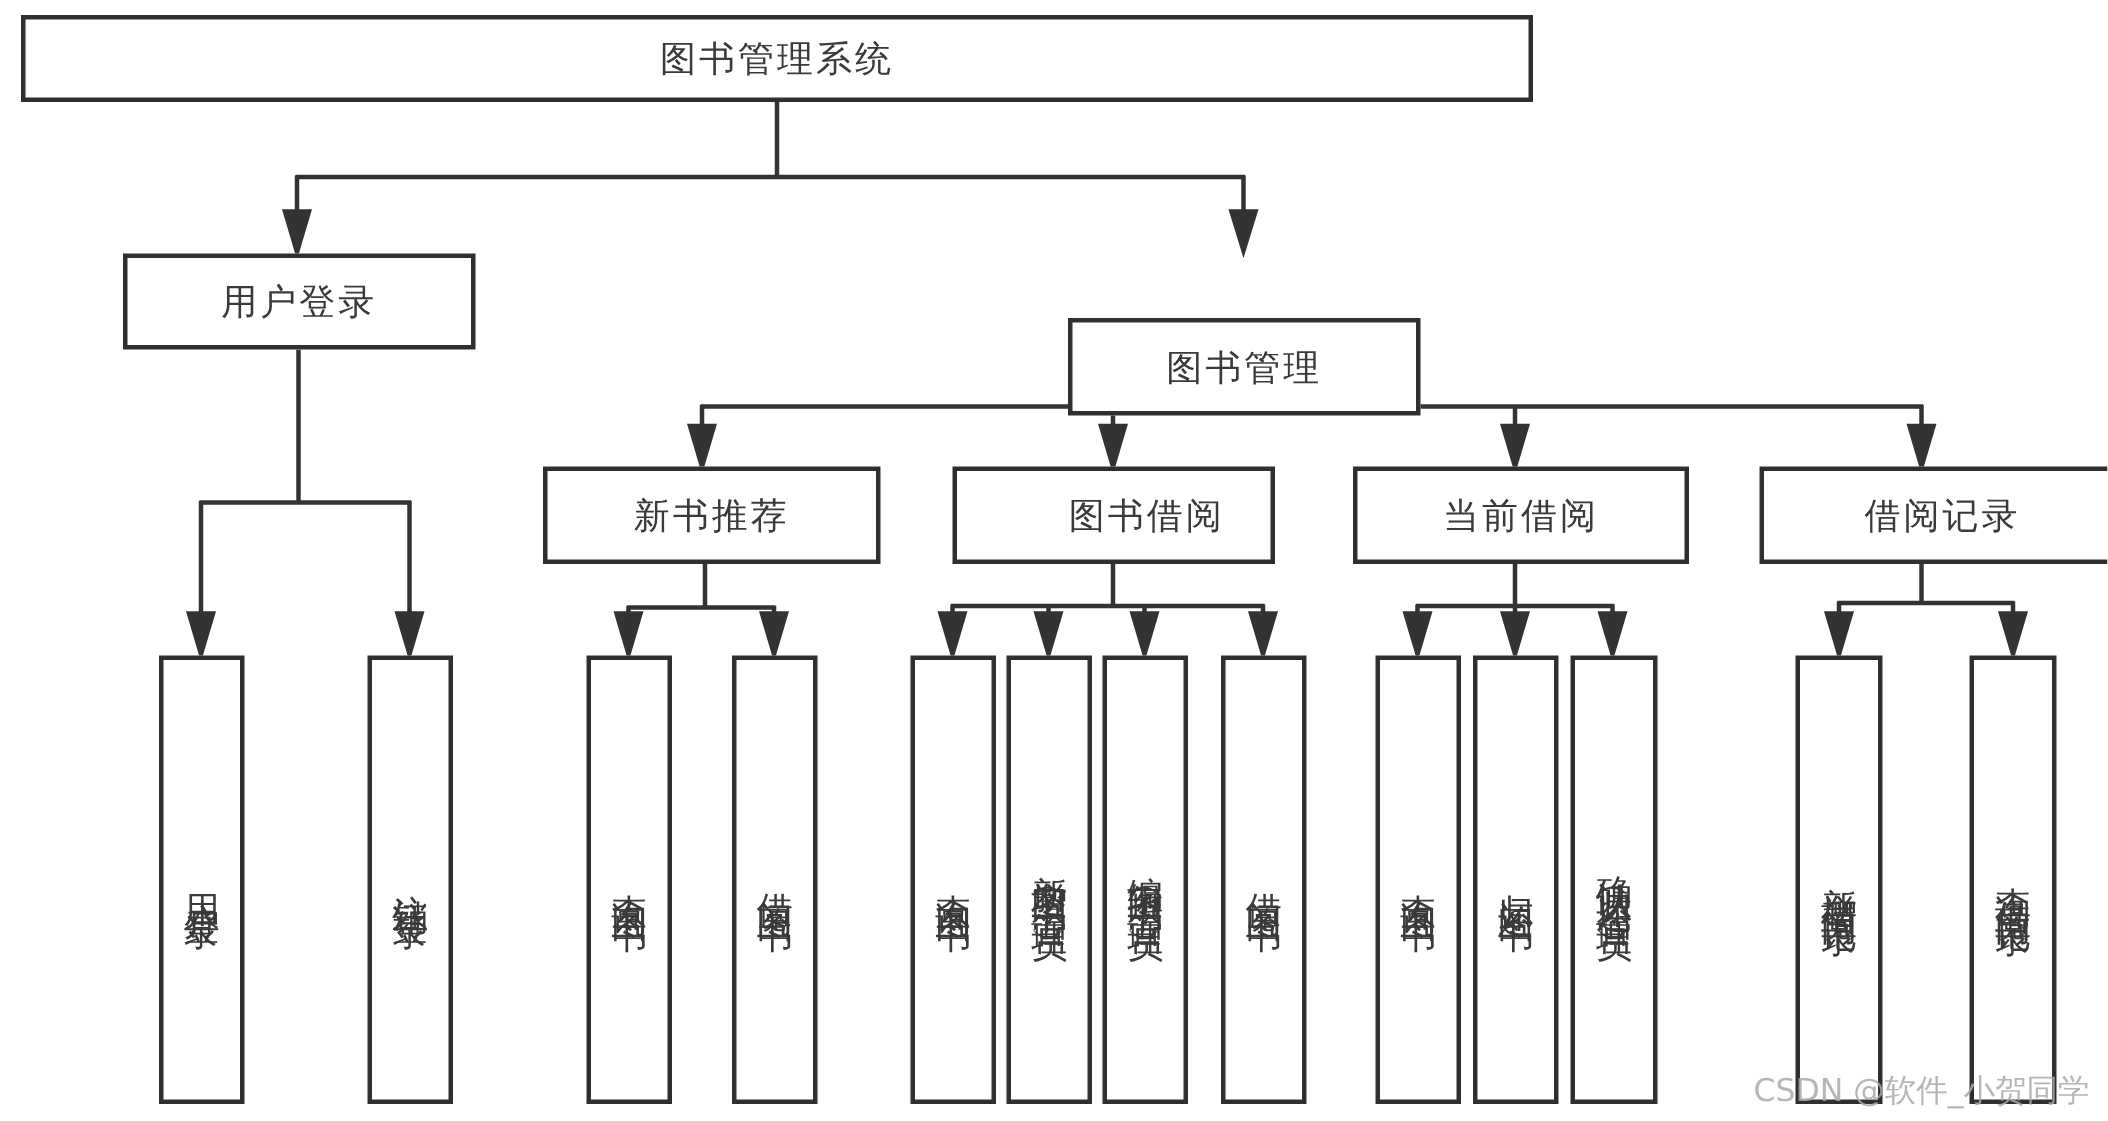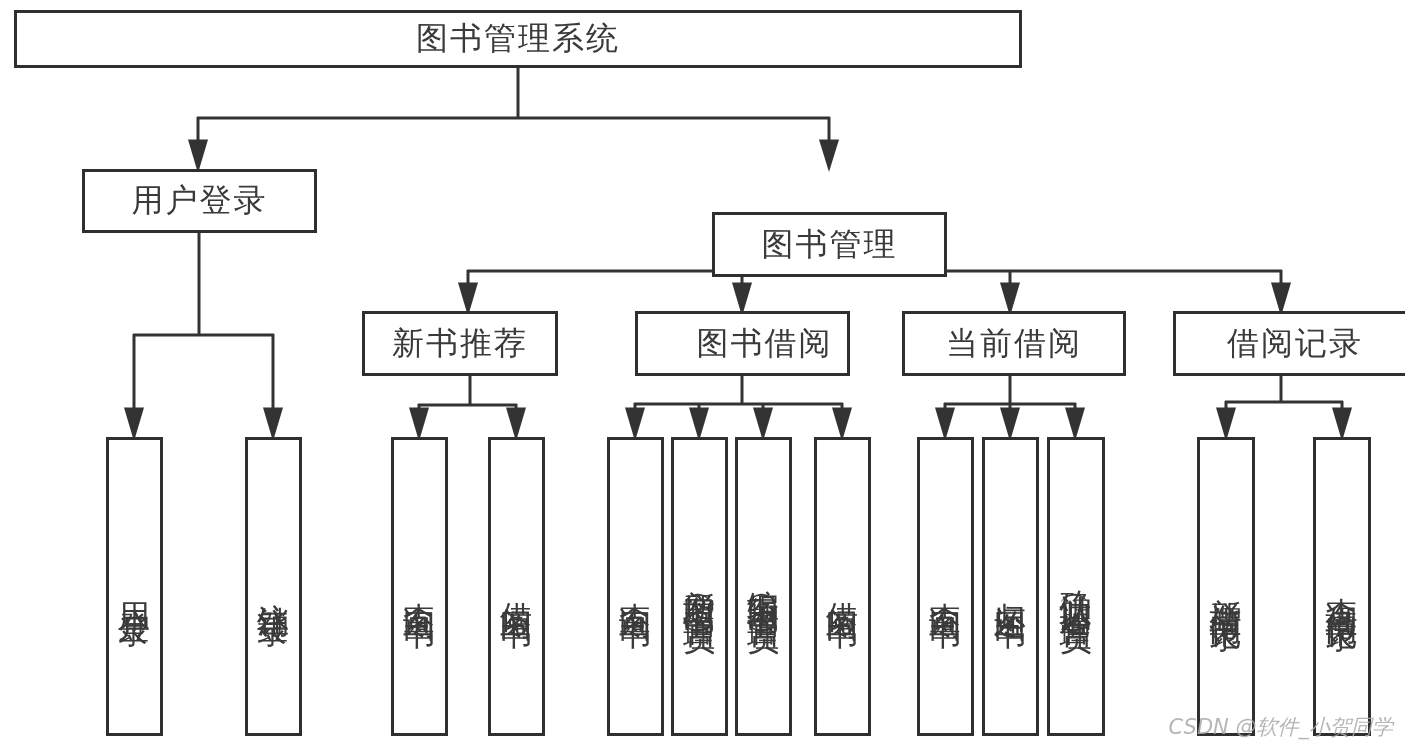--- a/index.html
+++ b/index.html
@@ -22,21 +22,21 @@
     position: absolute;
     box-sizing: border-box;
     border: 3px solid #2f2f2f;
     background: #ffffff;
     display: flex;
     align-items: center;
     justify-content: center;
     z-index: 2;
   }
   .node .lbl {
-    font-size: 32px;
+    font-size: 24px;
     letter-spacing: 2px;
     color: #3a3a3a;
     white-space: nowrap;
   }
   .vnode .lbl {
     writing-mode: vertical-rl;
     text-orientation: mixed;
     letter-spacing: 5px;
     white-space: normal;
     line-height: 1;
@@ -44,21 +44,20 @@
   .watermark {
     position: absolute;
     right: 12px;
     bottom: 6px;
     font-size: 21px;
     color: #aaaaaa;
     opacity: 0.85;
     z-index: 3;
     pointer-events: none;
     white-space: nowrap;
-    font-style: italic;
   }
 </style>
 </head>
 <body>
 
 <div class="canvas">
 
   <svg class="wires" viewBox="0 0 1405 747" stroke="#333333" stroke-width="3" fill="#333333">
 
     <g>
@@ -139,21 +138,21 @@
     <span class="lbl">图书管理系统</span>
   </div>
 
   <div class="node" style="left:82px; top:169px; width:235px; height:64px;">
     <span class="lbl">用户登录</span>
   </div>
   <div class="node" style="left:712px; top:168px; width:235px; height:65px;margin-top:44px;">
     <span class="lbl">图书管理</span>
   </div>
 
-  <div class="node" style="left:362px; top:311px; width:196px; height:65px;font-family:Liberation Mono, monospace;">
+  <div class="node" style="left:362px; top:311px; width:225px; height:65px;font-family:Liberation Mono, monospace;">
     <span class="lbl">新书推荐</span>
   </div>
   <div class="node" style="left:635px; top:311px; width:215px; height:65px;padding-left:44px;">
     <span class="lbl">图书借阅</span>
   </div>
   <div class="node" style="left:902px; top:311px; width:224px; height:65px;">
     <span class="lbl">当前借阅</span>
   </div>
   <div class="node" style="left:1173px; top:311px; width:244px; height:65px;">
     <span class="lbl">借阅记录</span>

